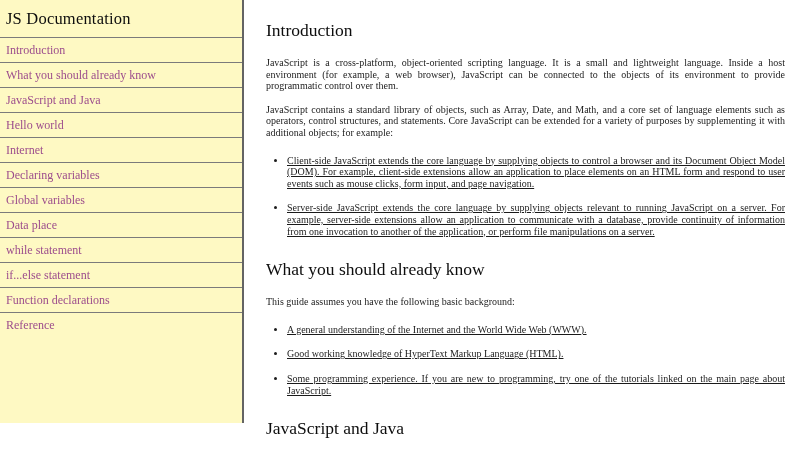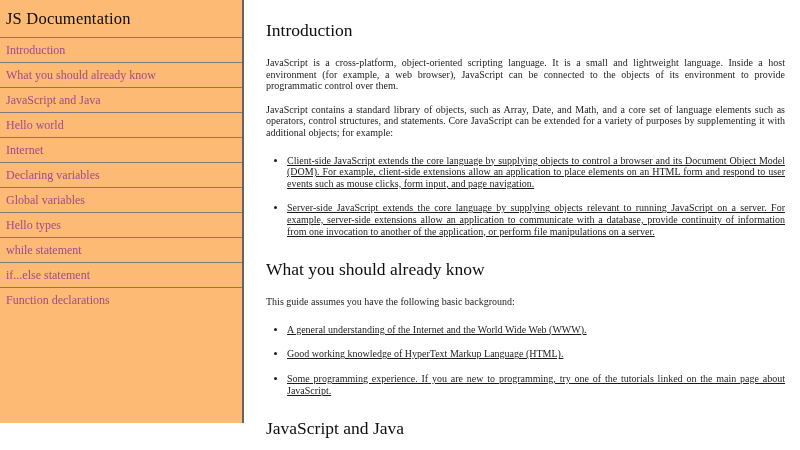--- a/index.html
+++ b/index.html
@@ -10,21 +10,21 @@
     font-family: "Liberation Serif", "DejaVu Serif", serif;
     color: #1a1a1a;
   }
   
   #sidebar {
     position: absolute;
     left: 0; top: 0;
     width: 244px;
     height: 423px;
     border-right: 2px solid #646464;
-    background: #fdba74;
+    background: #fef9c3;
   }
   #sidebar h1 {
     font-size: 16.5px;
     font-weight: 400;
     color: #0d0d0d;
     padding: 9px 0 8px 6px;
     letter-spacing: 0.2px;
   }
   #nav-list { list-style: none; }
   #nav-list li {
@@ -95,30 +95,33 @@
       <li>
         <a href="#">Internet</a>
       </li>
       <li>
         <a href="#">Declaring variables</a>
       </li>
       <li>
         <a href="#">Global variables</a>
       </li>
       <li>
-        <a href="#">Hello types</a>
+        <a href="#">Data place</a>
       </li>
       <li>
         <a href="#">while statement</a>
       </li>
       <li>
         <a href="#">if...else statement</a>
       </li>
       <li>
         <a href="#">Function declarations</a>
+      </li>
+      <li>
+        <a href="#">Reference</a>
       </li>
     </ul>
 </nav>
 
 <main id="main-doc">
     <section>
       <h2>Introduction</h2>
       <p>JavaScript is a cross-platform, object-oriented scripting language. It is a small and lightweight language. Inside a host environment (for example, a web browser), JavaScript can be connected to the objects of its environment to provide programmatic control over them.</p>
       <p>JavaScript contains a standard library of objects, such as Array, Date, and Math, and a core set of language elements such as operators, control structures, and statements. Core JavaScript can be extended for a variety of purposes by supplementing it with additional objects; for example:</p>
       <ul>

